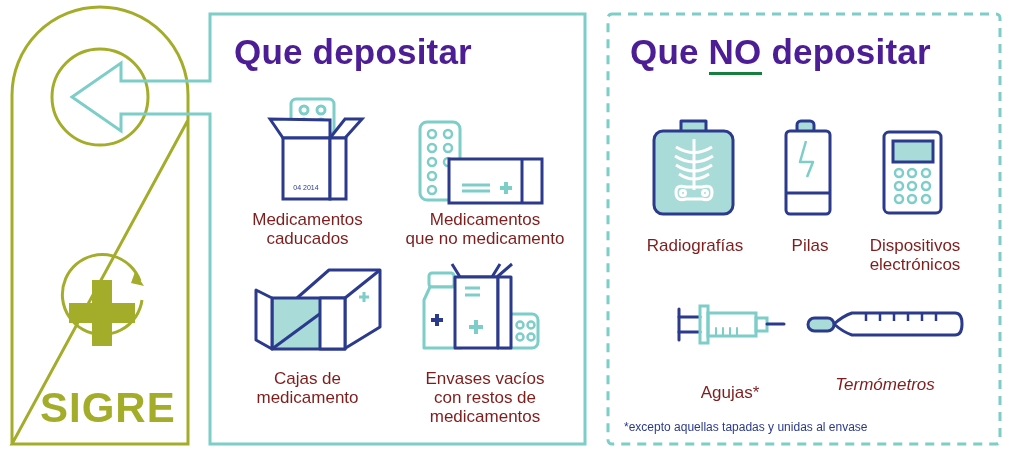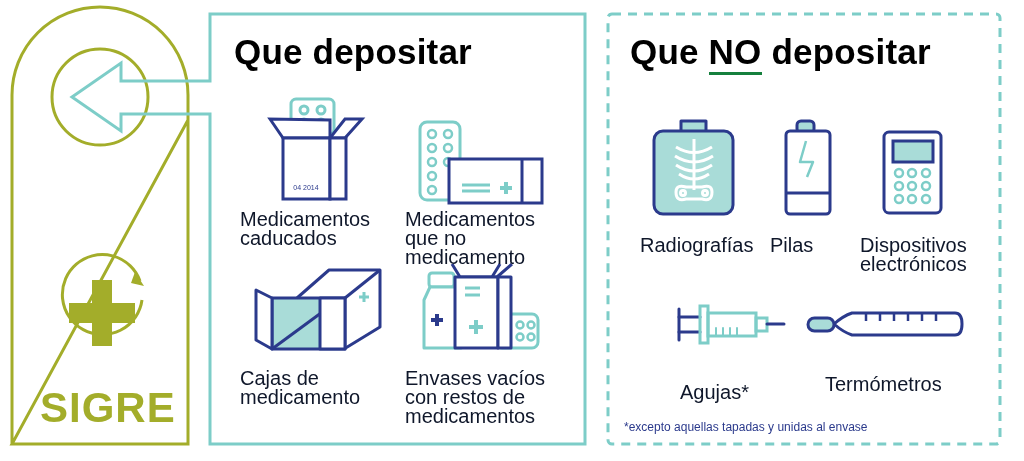--- a/index.html
+++ b/index.html
@@ -1,20 +1,20 @@
 <!DOCTYPE html>
 <html><head>
 <meta charset="utf-8">
 <style>
   html, body { margin:0; padding:0; background:#ffffff; }
   body { width:1024px; height:461px; position:relative; overflow:hidden;
          font-family:"Liberation Sans", sans-serif; color:#2b3a8c; }
   #art { position:absolute; left:0; top:0; }
-  .lbl { position:absolute; text-align:left; font-size:20px; line-height:19px; color:#0f172a; }
-  .title { position:absolute; font-weight:bold; font-size:35px; color:#000000; letter-spacing:0.2px; }
+  .lbl { position:absolute; text-align:center; font-size:17px; line-height:19px; color:#7f1d1d; }
+  .title { position:absolute; font-weight:bold; font-size:35px; color:#4c1d95; letter-spacing:0.2px; }
   .title u { text-decoration:none; border-bottom:3px solid #15803d; padding-bottom:1px; }
   .brand { position:absolute; left:40px; top:384px; width:125px; text-align:center;
            font-weight:bold; font-size:42px; color:#a3ad2a; letter-spacing:1px; }
   .note { position:absolute; left:624px; top:420px; font-size:12px; color:#2b3a8c; }
 </style>
 </head>
 <body>
 
 <svg id="art" width="1024" height="461" viewBox="0 0 1024 461">
 
@@ -190,15 +190,15 @@
   <div>medicamentos</div>
 </div>
 
 <div class="lbl" style="left:640px; top:236px; width:110px;">Radiografías</div>
 <div class="lbl" style="left:770px; top:236px; width:80px;">Pilas</div>
 <div class="lbl" style="left:860px; top:236px; width:110px;">
   <div>Dispositivos</div>
   <div>electrónicos</div>
 </div>
 <div class="lbl" style="left:680px; top:375px; width:100px;margin-top:8px;">Agujas*</div>
-<div class="lbl" style="left:825px; top:375px; width:120px;">Termómetros</div>
+<div class="lbl" style="left:825px; top:375px; width:120px;font-style:italic;">Termómetros</div>
 
 <div class="note">*excepto aquellas tapadas y unidas al envase</div>
 
 </body></html>

